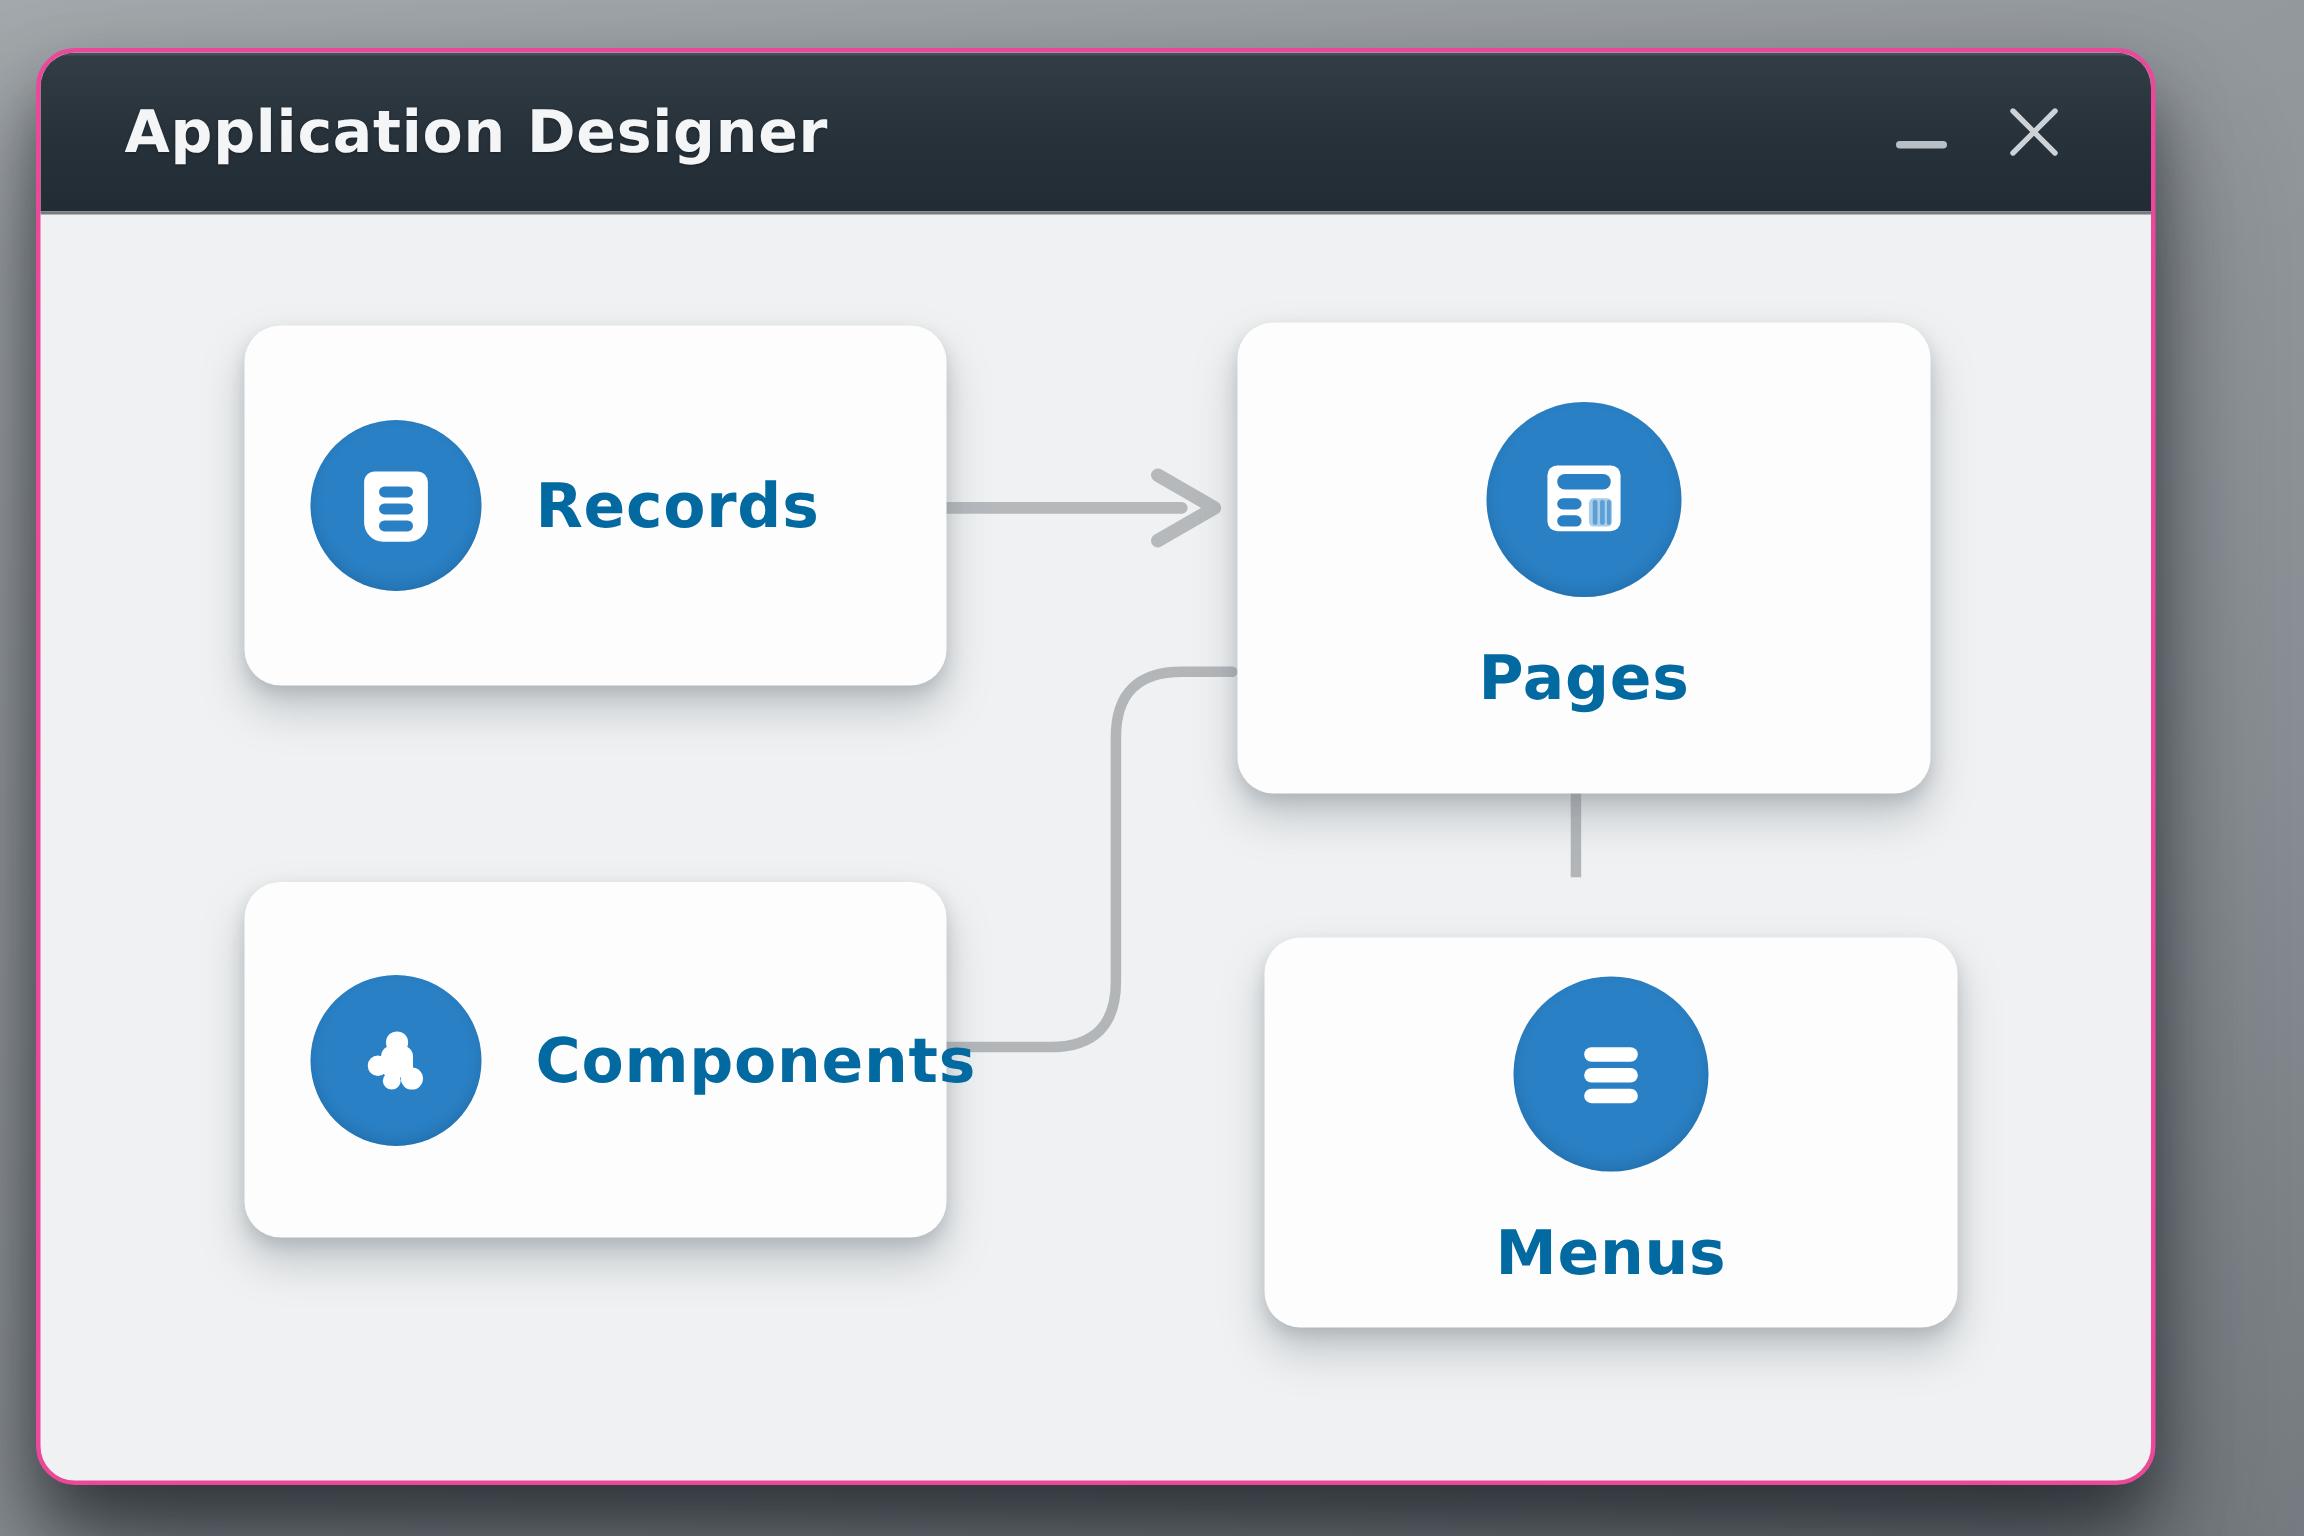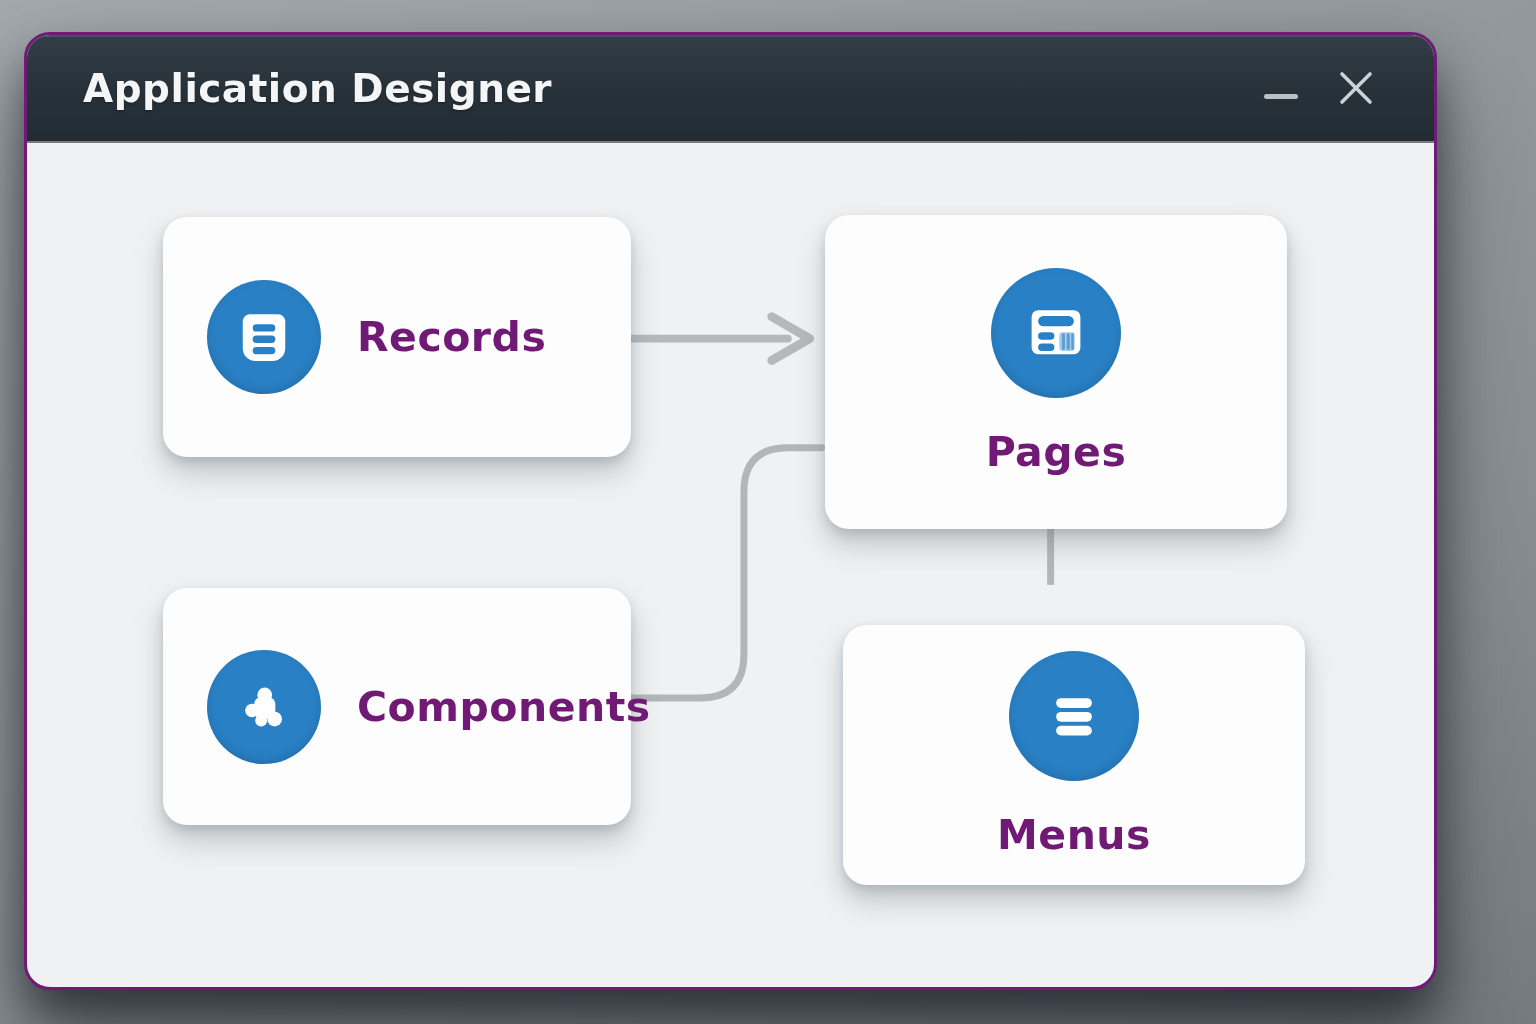--- a/index.html
+++ b/index.html
@@ -9,21 +9,21 @@
     background: linear-gradient(155deg, #a3a8ac 0%, #92979c 45%, #888e93 70%, #757b80 100%);
     position: relative;
   }
 
   
   .window {
     position: absolute;
     left: 24px; top: 32px;
     width: 1413px; height: 958px;
     background: #eff1f2;
-    border: 3px solid #701a75;
+    border: 3px solid #ec4899;
     border-radius: 26px;
     box-shadow: 0 26px 46px -4px rgba(18, 24, 29, 0.62),
                 0 60px 90px rgba(30, 36, 42, 0.45);
     overflow: hidden;
   }
 
   .titlebar {
     position: relative;
     height: 106px;
     background: linear-gradient(#323d45 0%, #27313a 55%, #222c34 100%);
@@ -87,21 +87,21 @@
     border-radius: 50%;
     background: #2a80c4;
     box-shadow: inset 0 -4px 8px rgba(15,70,120,0.25);
     display: flex; align-items: center; justify-content: center;
     flex: 0 0 auto;
   }
   .icon-circle.size-sm { width: 114px; height: 114px; }
   .icon-circle.size-lg { width: 130px; height: 130px; }
 
   .node-label {
-    color: #701a75;
+    color: #0369a1;
     font-size: 41px;
     font-weight: 700;
     letter-spacing: 0.5px;
   }
 
   
   #card-records    { left: 136px; top:  76px; width: 468px; height: 240px; }
   #card-components { left: 136px; top: 447px; width: 468px; height: 237px; }
   #card-pages      { left: 798px; top:  74px; width: 462px; height: 314px; }
   #card-menus      { left: 816px; top: 447px; width: 462px; height: 260px; margin-top: 37px; }

